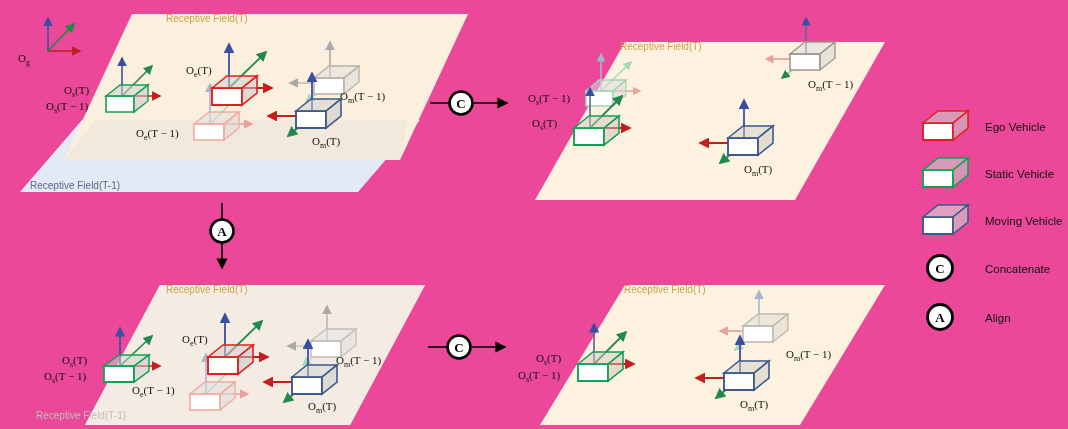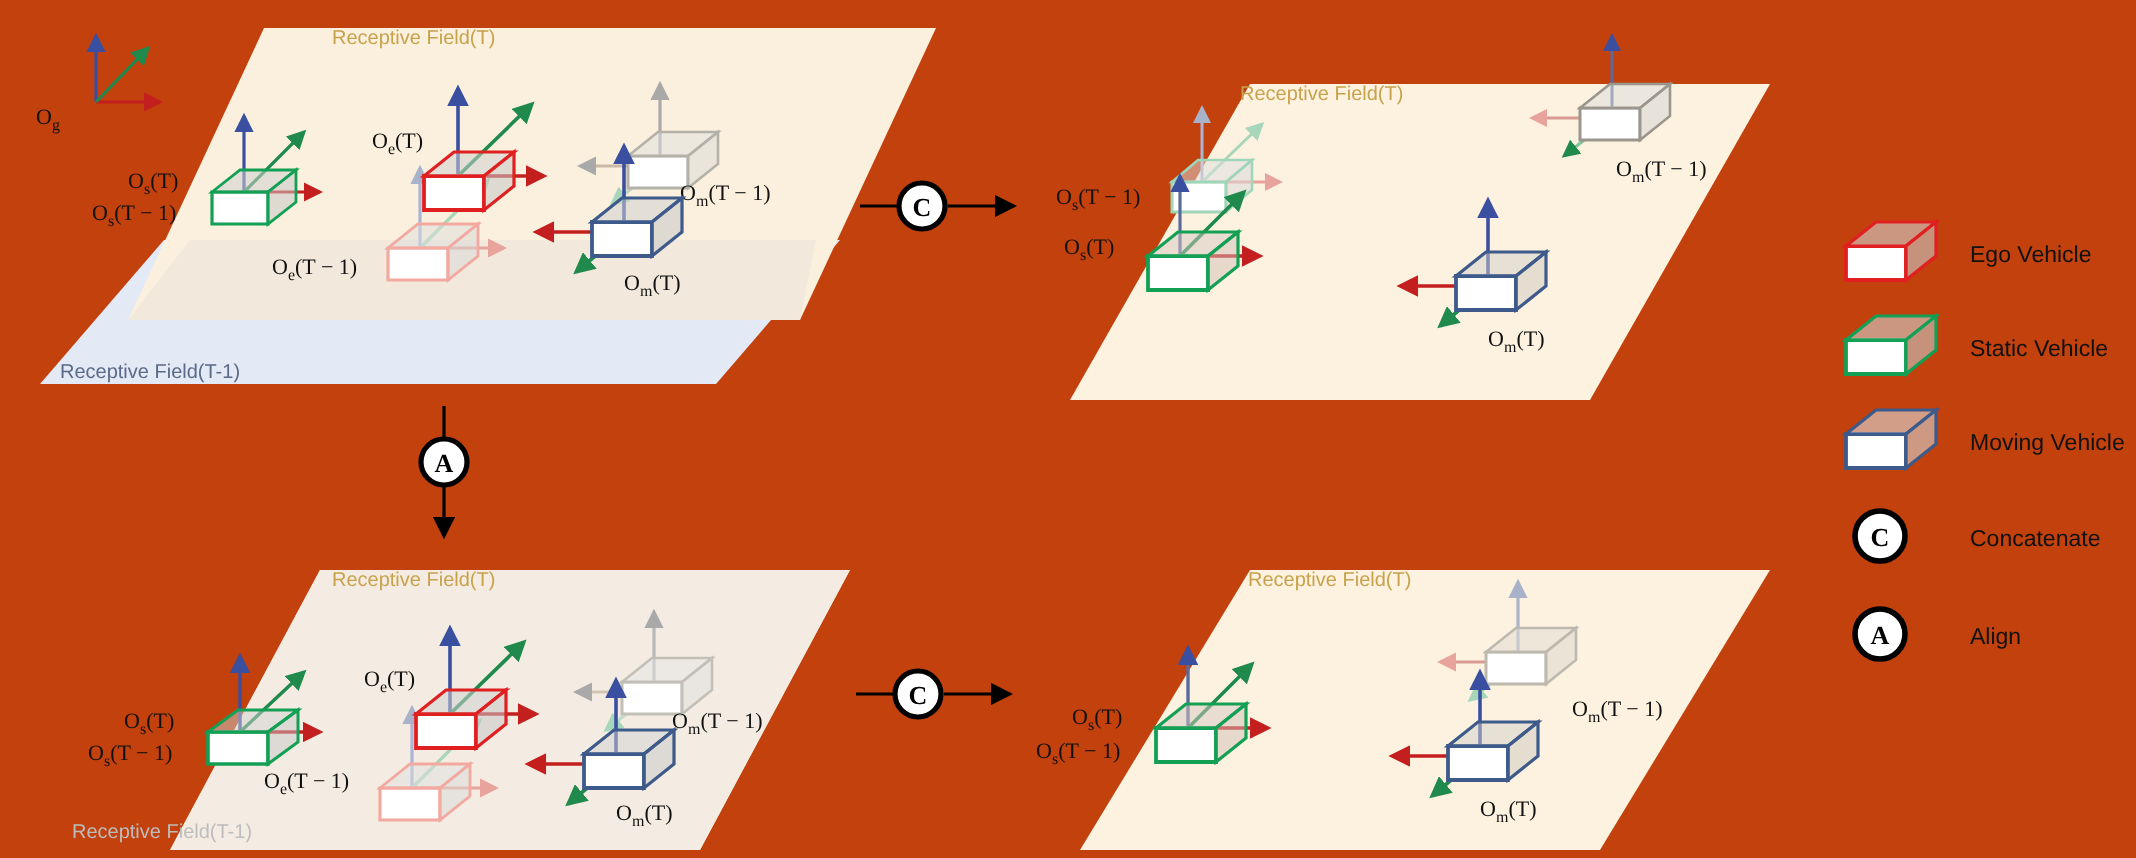--- a/index.html
+++ b/index.html
@@ -1,18 +1,18 @@
 <!DOCTYPE html>
 <html><head>
 <meta charset="utf-8">
 <style>
   html,body{margin:0;padding:0;background:#ffffff;}
   body{width:1068px;height:429px;overflow:hidden;
        font-family:"Liberation Sans", sans-serif;}
-  #stage{position:relative;width:1068px;height:429px;background:#c2410c;}
+  #stage{position:relative;width:1068px;height:429px;background:#ec4899;}
   svg.diag{position:absolute;left:0;top:0;width:1068px;height:429px;}
   .rf-label{font-family:"Liberation Sans", sans-serif;font-size:10px;}
   .obj-label{font-family:"Liberation Serif", serif;font-size:11px;fill:#111;}
   .obj-label tspan.sub{font-size:8px;}
   .leg-label{font-family:"Liberation Sans", sans-serif;font-size:11.5px;fill:#111;}
   .cmark{font-family:"Liberation Serif", serif;font-size:13px;font-weight:bold;fill:#000;}
 </style>
 </head>
 <body>
 

